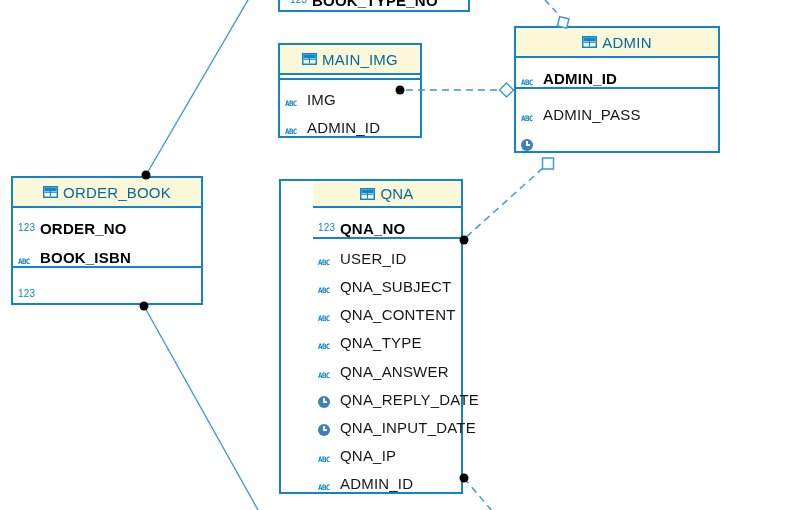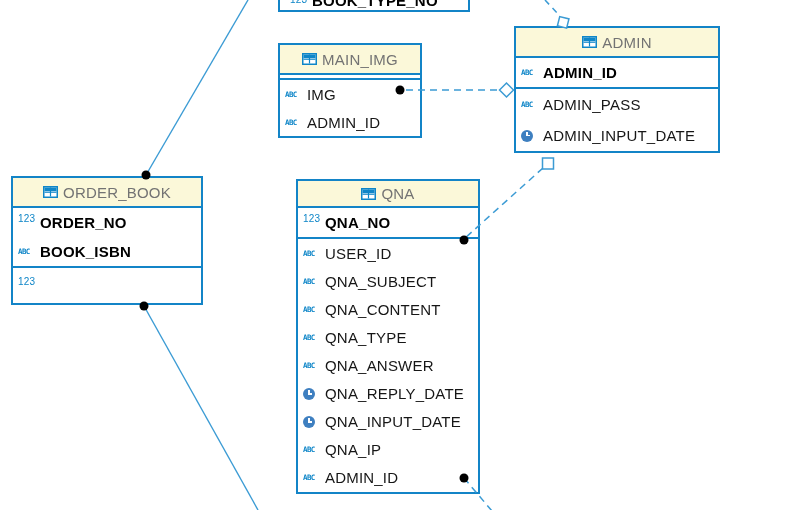--- a/index.html
+++ b/index.html
@@ -24,31 +24,31 @@
     height:30px;
     flex:0 0 auto;
     display:flex;
     align-items:center;
     justify-content:center;
     gap:5px;
     background:#fbf8d9;
     border-bottom:2px solid #1384c7;
     font-size:15px;
     letter-spacing:.2px;
-    color:#737373;
+    color:#0369a1;
     white-space:nowrap;
   }
   .tpk { flex:0 0 auto; border-bottom:2px solid #1384c7; }
   .tpk.empty { height:5px; background:#ffffff; }
   .tpk .col { height:29px; font-weight:700; color:#000; }
   .tbody { flex:1 1 auto; display:flex; flex-direction:column; }
   .tbody .col { flex:1 1 auto; }
   .col {
     display:flex;
-    align-items:center;
+    align-items:flex-end;
     gap:3px;
     padding-left:5px;
     font-size:15px;
     letter-spacing:.2px;
     white-space:nowrap;
     background:#ffffff;
   }
 
   
   #tbl-partial {
@@ -164,21 +164,20 @@
       <span>ADMIN_ID</span>
     </div>
   </div>
   <div class="tbody">
     <div class="col">
       <span class="ic" data-icon="text"></span>
       <span>ADMIN_PASS</span>
     </div>
     <div class="col">
       <span class="ic" data-icon="datetime"></span>
-      <span>ADMIN_INPUT_DATE</span>
     </div>
   </div>
 </div>
 
 <div class="table" style="left:11px;top:176px;width:192px;height:129px;">
   <div class="thead">
     <span class="tbl-icon">
       <svg width="15" height="12" viewBox="0 0 15 12">
         <rect x="0.75" y="0.75" width="13.5" height="10.5" fill="#fff" stroke="#0f86c8" stroke-width="1.5"></rect>
         <rect x="1.5" y="1.5" width="12" height="3.6" fill="#0f86c8"></rect>
@@ -198,21 +197,21 @@
       <span>BOOK_ISBN</span>
     </div>
   </div>
   <div class="tbody">
     <div class="col">
       <span class="ic" data-icon="number"></span>
     </div>
   </div>
 </div>
 
-<div class="table" style="left:296px;top:179px;width:184px;height:315px;">
+<div class="table" style="left:279px;top:179px;width:184px;height:315px;padding-left:32px;">
   <div class="thead" style="height:27px;">
     <span class="tbl-icon">
       <svg width="15" height="12" viewBox="0 0 15 12">
         <rect x="0.75" y="0.75" width="13.5" height="10.5" fill="#fff" stroke="#0f86c8" stroke-width="1.5"></rect>
         <rect x="1.5" y="1.5" width="12" height="3.6" fill="#0f86c8"></rect>
         <line x1="7.5" y1="1.5" x2="7.5" y2="10.5" stroke="#0f86c8" stroke-width="1.2"></line>
         <line x1="1.5" y1="6.2" x2="13.5" y2="6.2" stroke="#0f86c8" stroke-width="1.2"></line>
       </svg>
     </span>
     <span>QNA</span>

